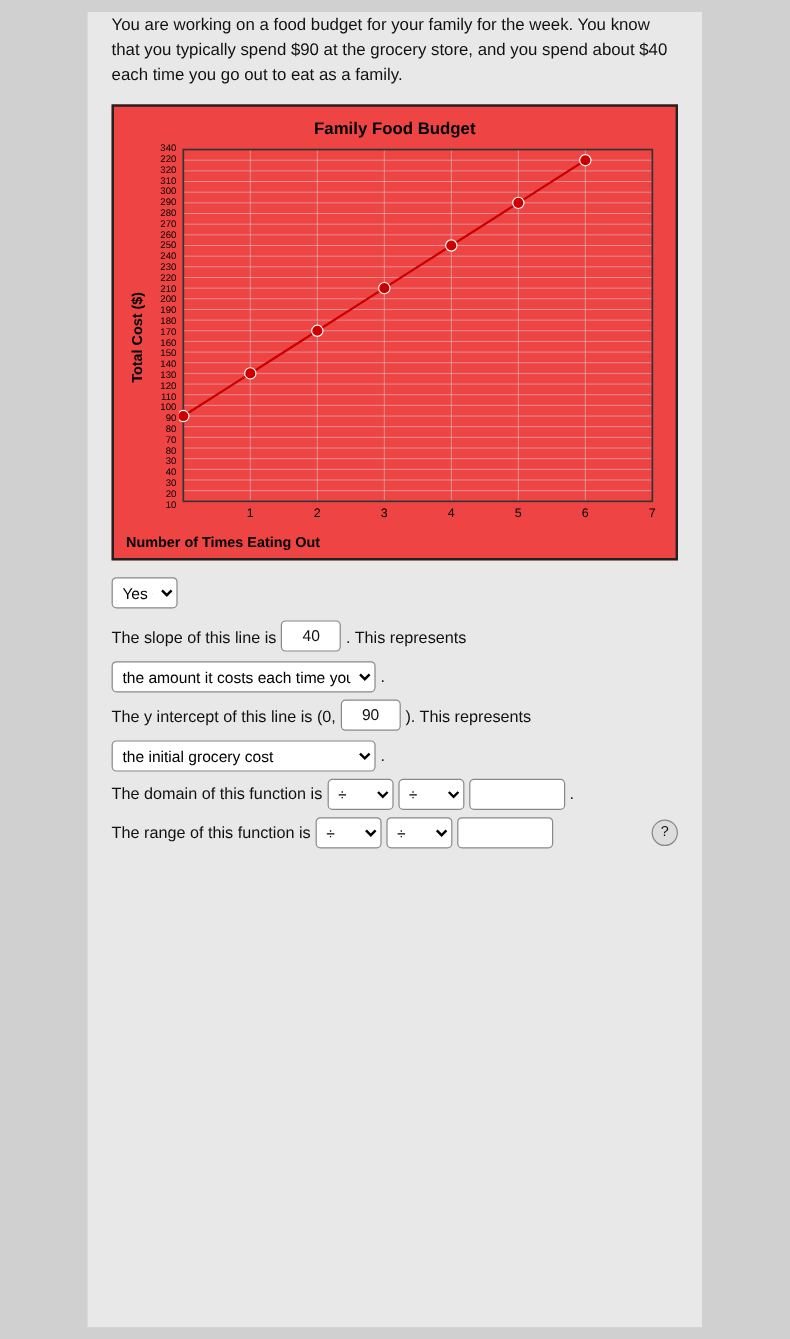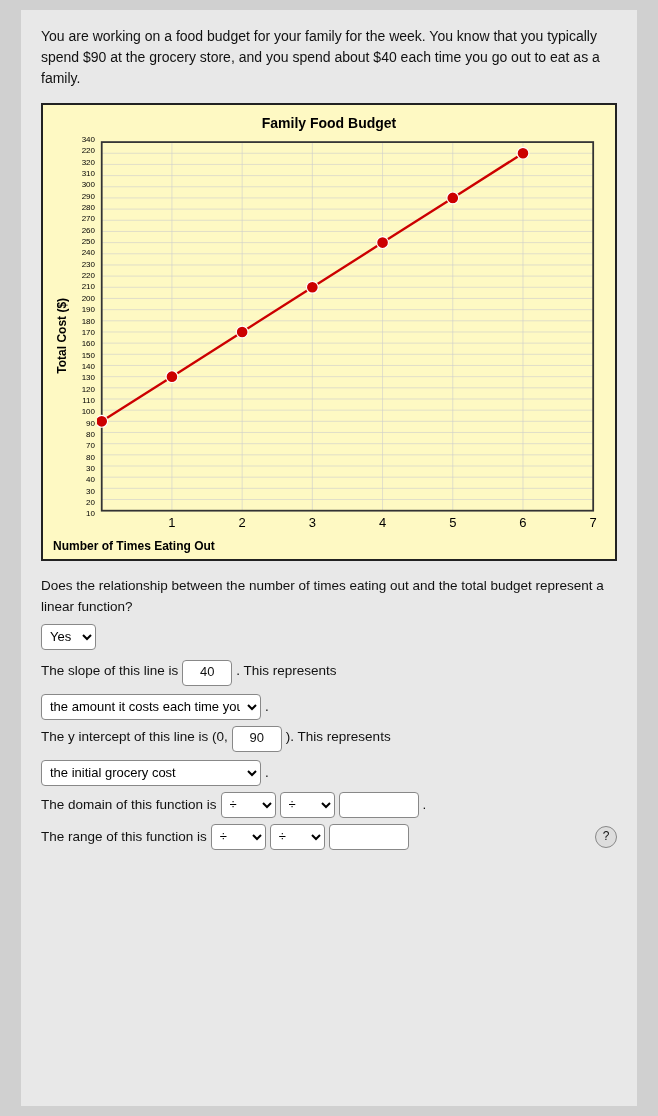--- a/index.html
+++ b/index.html
@@ -7,32 +7,32 @@
       font-family: Arial, sans-serif;
       background: #d0d0d0;
       width: 658px;
       min-height: 1116px;
       display: flex;
       justify-content: center;
       padding: 10px 0;
     }
     .page {
       background: #e8e8e8;
-      width: 616px;
-      padding: 16px 20px 20px 20px;
+      width: 512px;
+      padding: 0 20px 20px 20px;
     }
     .intro-text {
       font-size: 14px;
       line-height: 1.5;
       color: #111;
       margin-bottom: 14px;
     }
     .chart-outer {
       border: 2px solid #222;
-      background: #fef9c3;
+      background: #ef4444;
       padding: 10px 10px 6px 10px;
       margin-bottom: 14px;
     }
     .chart-title {
       text-align: center;
       font-weight: bold;
       font-size: 14px;
       margin-bottom: 4px;
       color: #000;
     }
@@ -79,21 +79,21 @@
       margin-top: 2px;
     }
     .questions {
       font-size: 13.5px;
       color: #111;
       line-height: 1.6;
     }
     .q-line {
       margin-bottom: 8px;
       display: flex;
-      align-items: flex-start;
+      align-items: flex-end;
       flex-wrap: wrap;
       gap: 4px;
     }
     .q-block {
       margin-bottom: 10px;
     }
     .q-text {
       margin-bottom: 6px;
     }
     select, .input-box {
@@ -245,21 +245,20 @@
             <text x="360.57142857142856" y="332" text-anchor="middle" font-size="11" fill="#000">6</text>
             <text x="420" y="332" text-anchor="middle" font-size="11" fill="#000">7</text>
           </svg>
       </div>
     </div>
     <div class="x-axis-label">Number of Times Eating Out</div>
   </div>
 
   <div class="questions">
     <div class="q-block">
-      <div class="q-text">Does the relationship between the number of times eating out and the total budget represent a linear function?</div>
       <div class="full-row">
         <select class="dropdown-small">
           <option>Yes ÷</option>
           <option>No</option>
         </select>
       </div>
     </div>
 
     <div class="q-line">
       <span>The slope of this line is</span>

